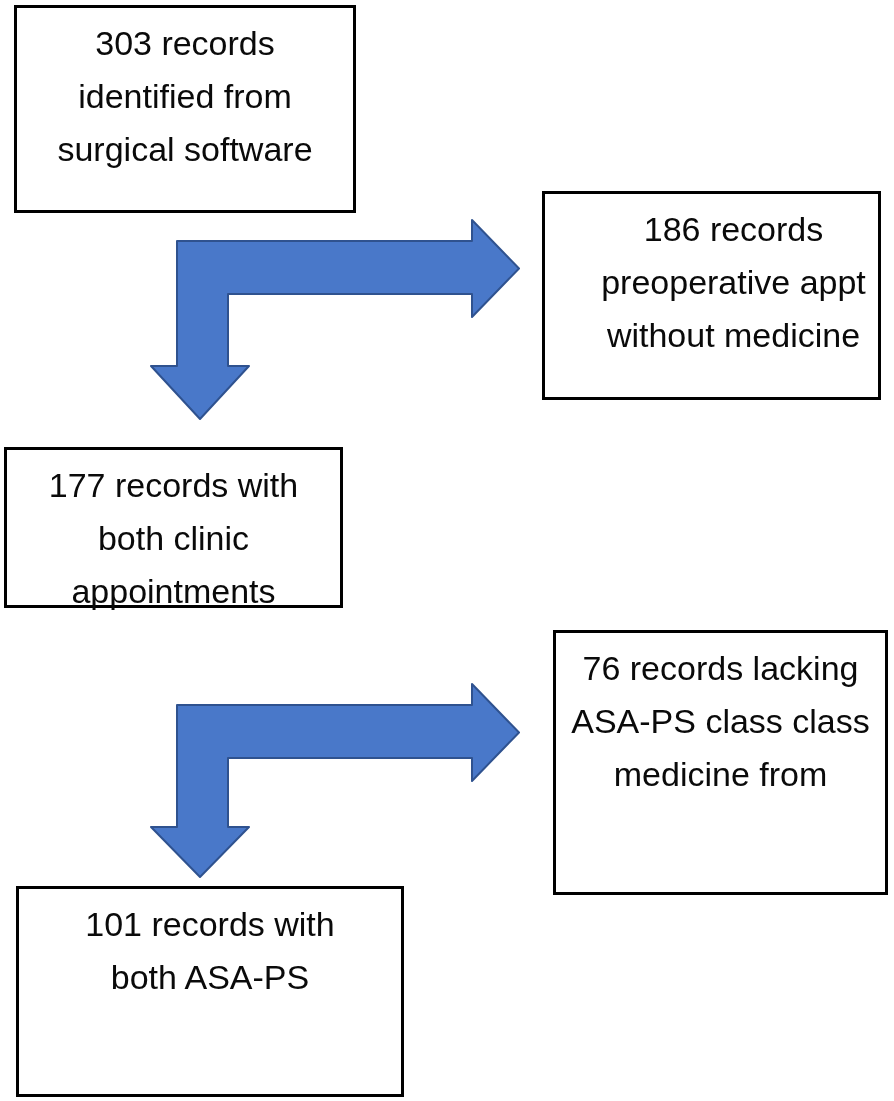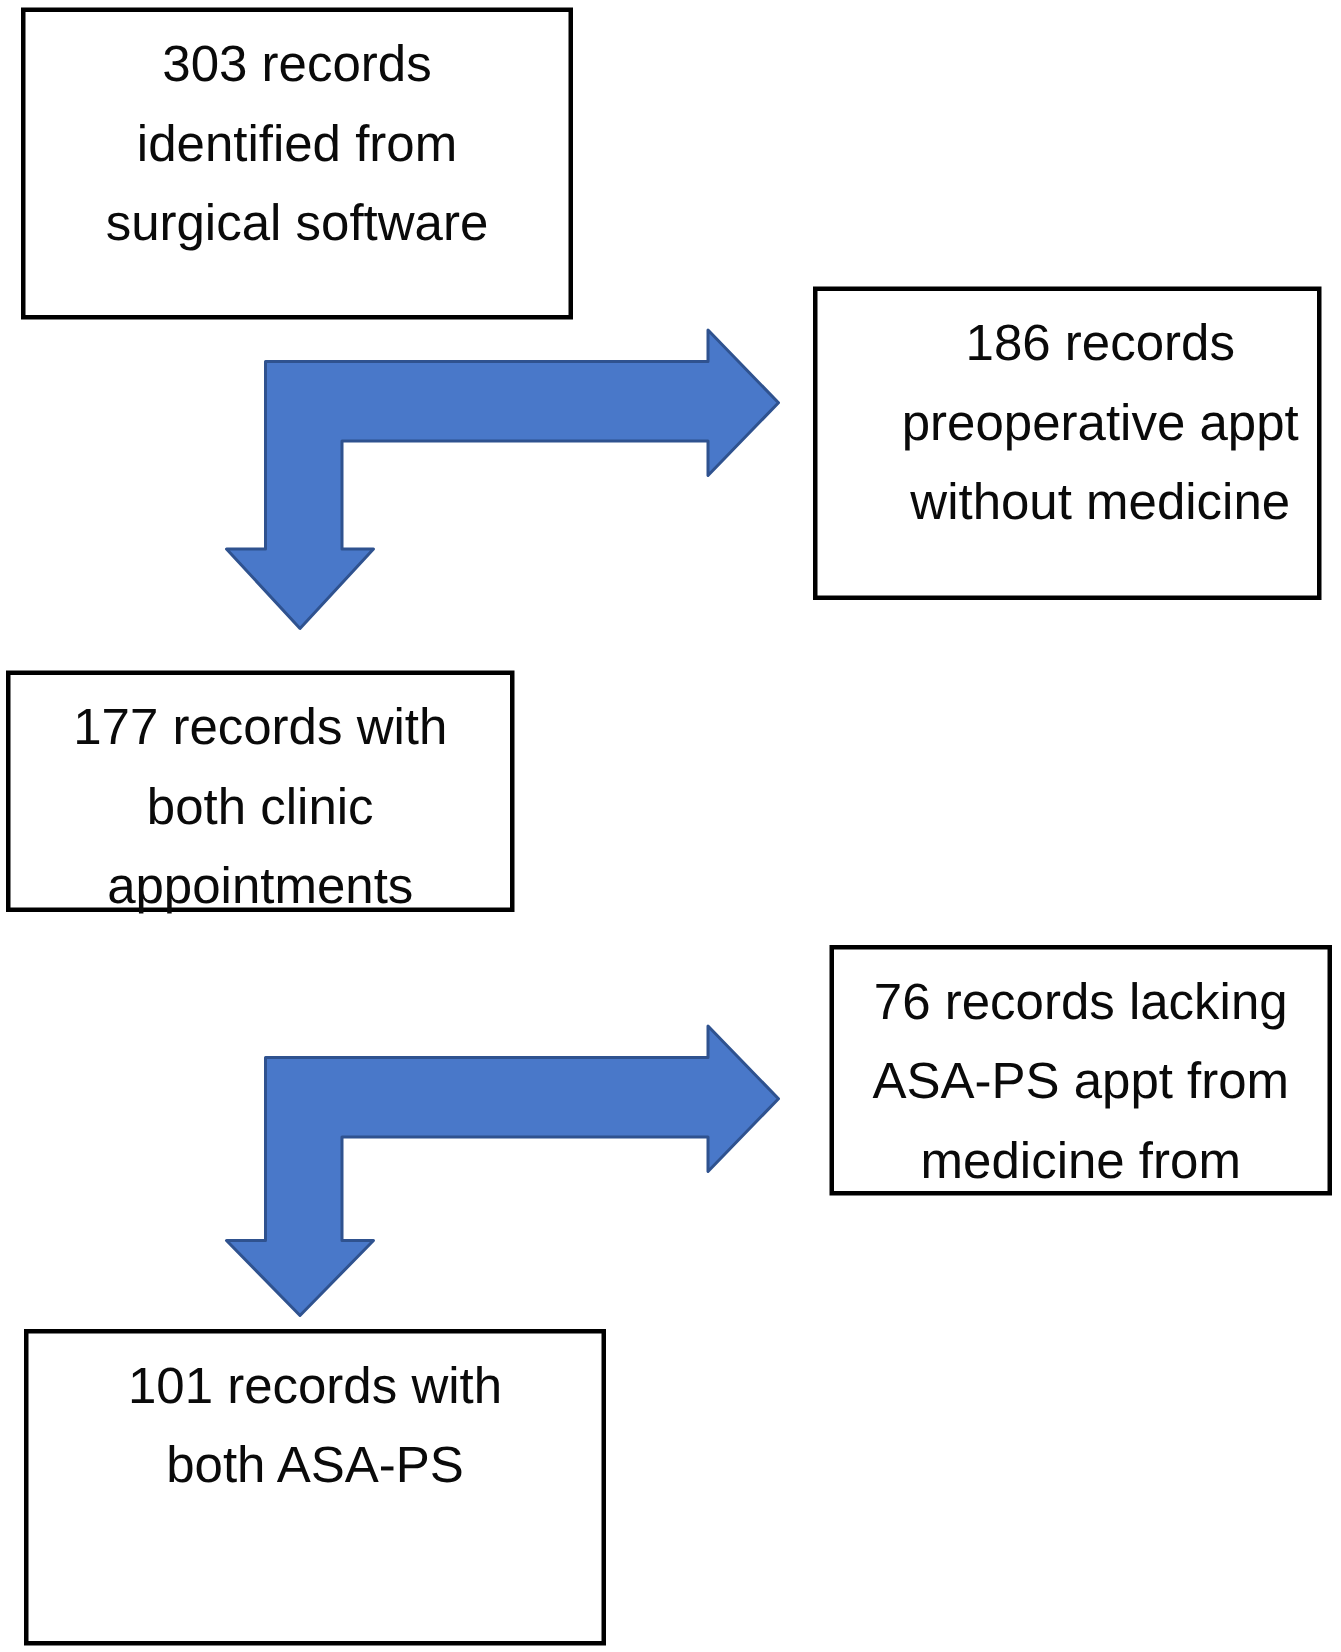--- a/index.html
+++ b/index.html
@@ -35,24 +35,24 @@
     background: var(--background, #ffffff);
     text-align: center;
     padding-top: 9px;
   }
   .tline {
     font-size: 34px;
     line-height: 53px;
     color: var(--text, #0a0a0a);
     white-space: nowrap;
   }
-  .b1 { left: 14px;  top: 5px;   width: 368px; height: 208px; }
+  .b1 { left: 14px;  top: 5px;   width: 342px; height: 208px; }
   .b2 { left: 542px; top: 191px; width: 339px; height: 209px; padding-left: 44px; }
   .b3 { left: 4px;   top: 447px; width: 339px; height: 161px; }
-  .b4 { left: 553px; top: 630px; width: 335px; height: 167px; }
+  .b4 { left: 553px; top: 630px; width: 335px; height: 265px; }
   .b5 { left: 16px;  top: 886px; width: 388px; height: 211px; }
 </style>
 </head>
 <body>
 
 <div class="canvas">
 
   <svg class="arrow-layer" viewBox="0 0 894 1101" aria-hidden="true">
     <path class="arrow" d="M177,241 H472 V220 L519,268.5 L472,317 V294 H228 V366 H249 L200,419 L151,366 H177 Z"></path>
     <path class="arrow" d="M177,705 H472 V684 L519,732.5 L472,781 V758 H228 V827 H249 L200,877 L151,827 H177 Z"></path>
@@ -71,21 +71,21 @@
   </div>
 
   <div class="box b3">
     <div class="tline">177 records with</div>
     <div class="tline">both clinic</div>
     <div class="tline">appointments</div>
   </div>
 
   <div class="box b4">
     <div class="tline">76 records lacking</div>
-    <div class="tline">ASA-PS appt from</div>
+    <div class="tline">ASA-PS class class</div>
     <div class="tline">medicine from</div>
   </div>
 
   <div class="box b5">
     <div class="tline">101 records with</div>
     <div class="tline">both ASA-PS</div>
   </div>
 
 </div>
 

